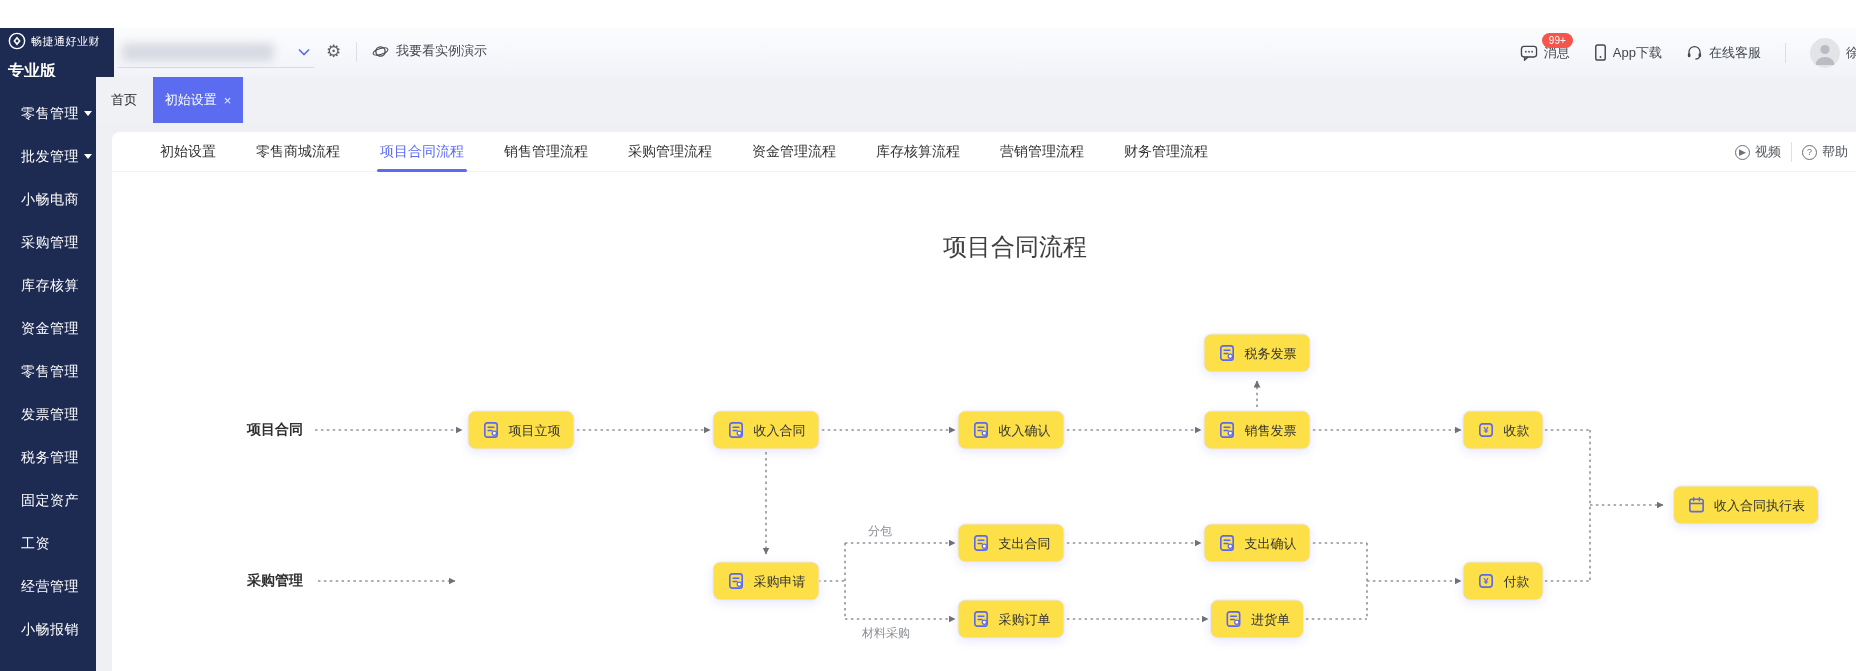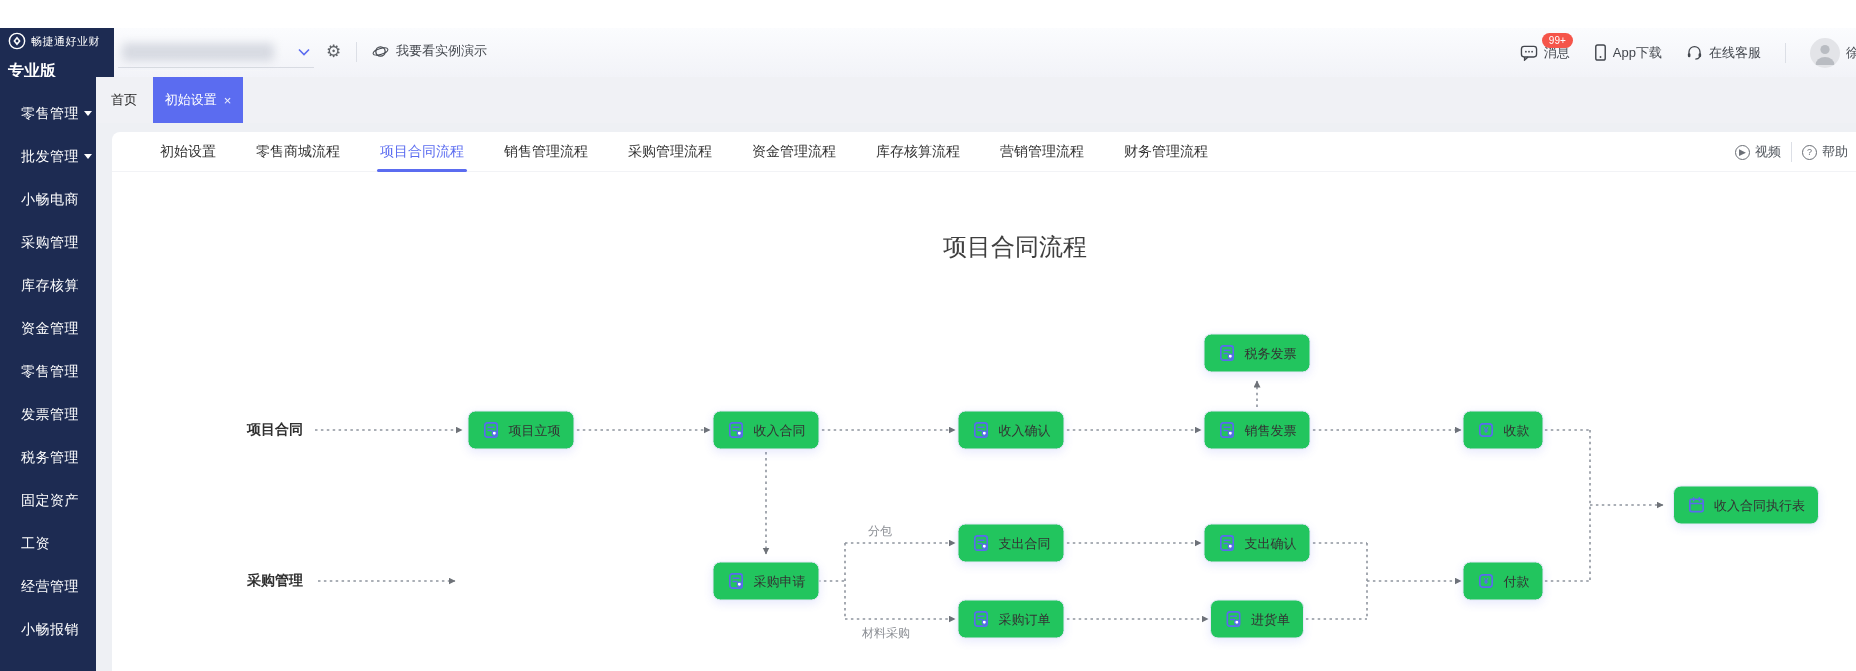--- a/index.html
+++ b/index.html
@@ -67,21 +67,21 @@
     gap:10px; font-size:13px; color:#50555c; }
   .ct-link { display:flex; align-items:center; gap:5px; cursor:pointer; }
   .circle-ic { width:15px; height:15px; border:1px solid #6b6f76; border-radius:50%;
     display:inline-flex; align-items:center; justify-content:center; font-size:9px; color:#6b6f76; flex:none; }
 
   
   .flow-layer { position:absolute; left:0; top:0; width:1856px; height:671px; pointer-events:none; }
   .flow-title { position:absolute; left:1015px; top:247px; transform:translate(-50%,-50%);
     font-size:24px; color:#3f3f3f; white-space:nowrap; }
   .flow-node { position:absolute; transform:translate(-50%,-50%); display:inline-flex; align-items:center;
-    gap:8px; background:#22c55e; border:1px solid #e7e9f8; border-radius:8px; padding:9px 13px;
+    gap:8px; background:#fde047; border:1px solid #e7e9f8; border-radius:8px; padding:9px 13px;
     font-size:13px; color:#333; white-space:nowrap; box-shadow:0 3px 10px rgba(91,104,240,.14);
     pointer-events:auto; cursor:pointer; }
   .flow-node svg { flex:none; }
   .row-label { position:absolute; transform:translate(-50%,-50%); font-size:14px; font-weight:bold;
     color:#303030; white-space:nowrap; }
   .edge-label { position:absolute; transform:translate(-50%,-50%); font-size:12px; color:#8a8d93; white-space:nowrap; }
   svg.edges { position:absolute; left:0; top:0; }
 </style>
 </head>
 <body>

